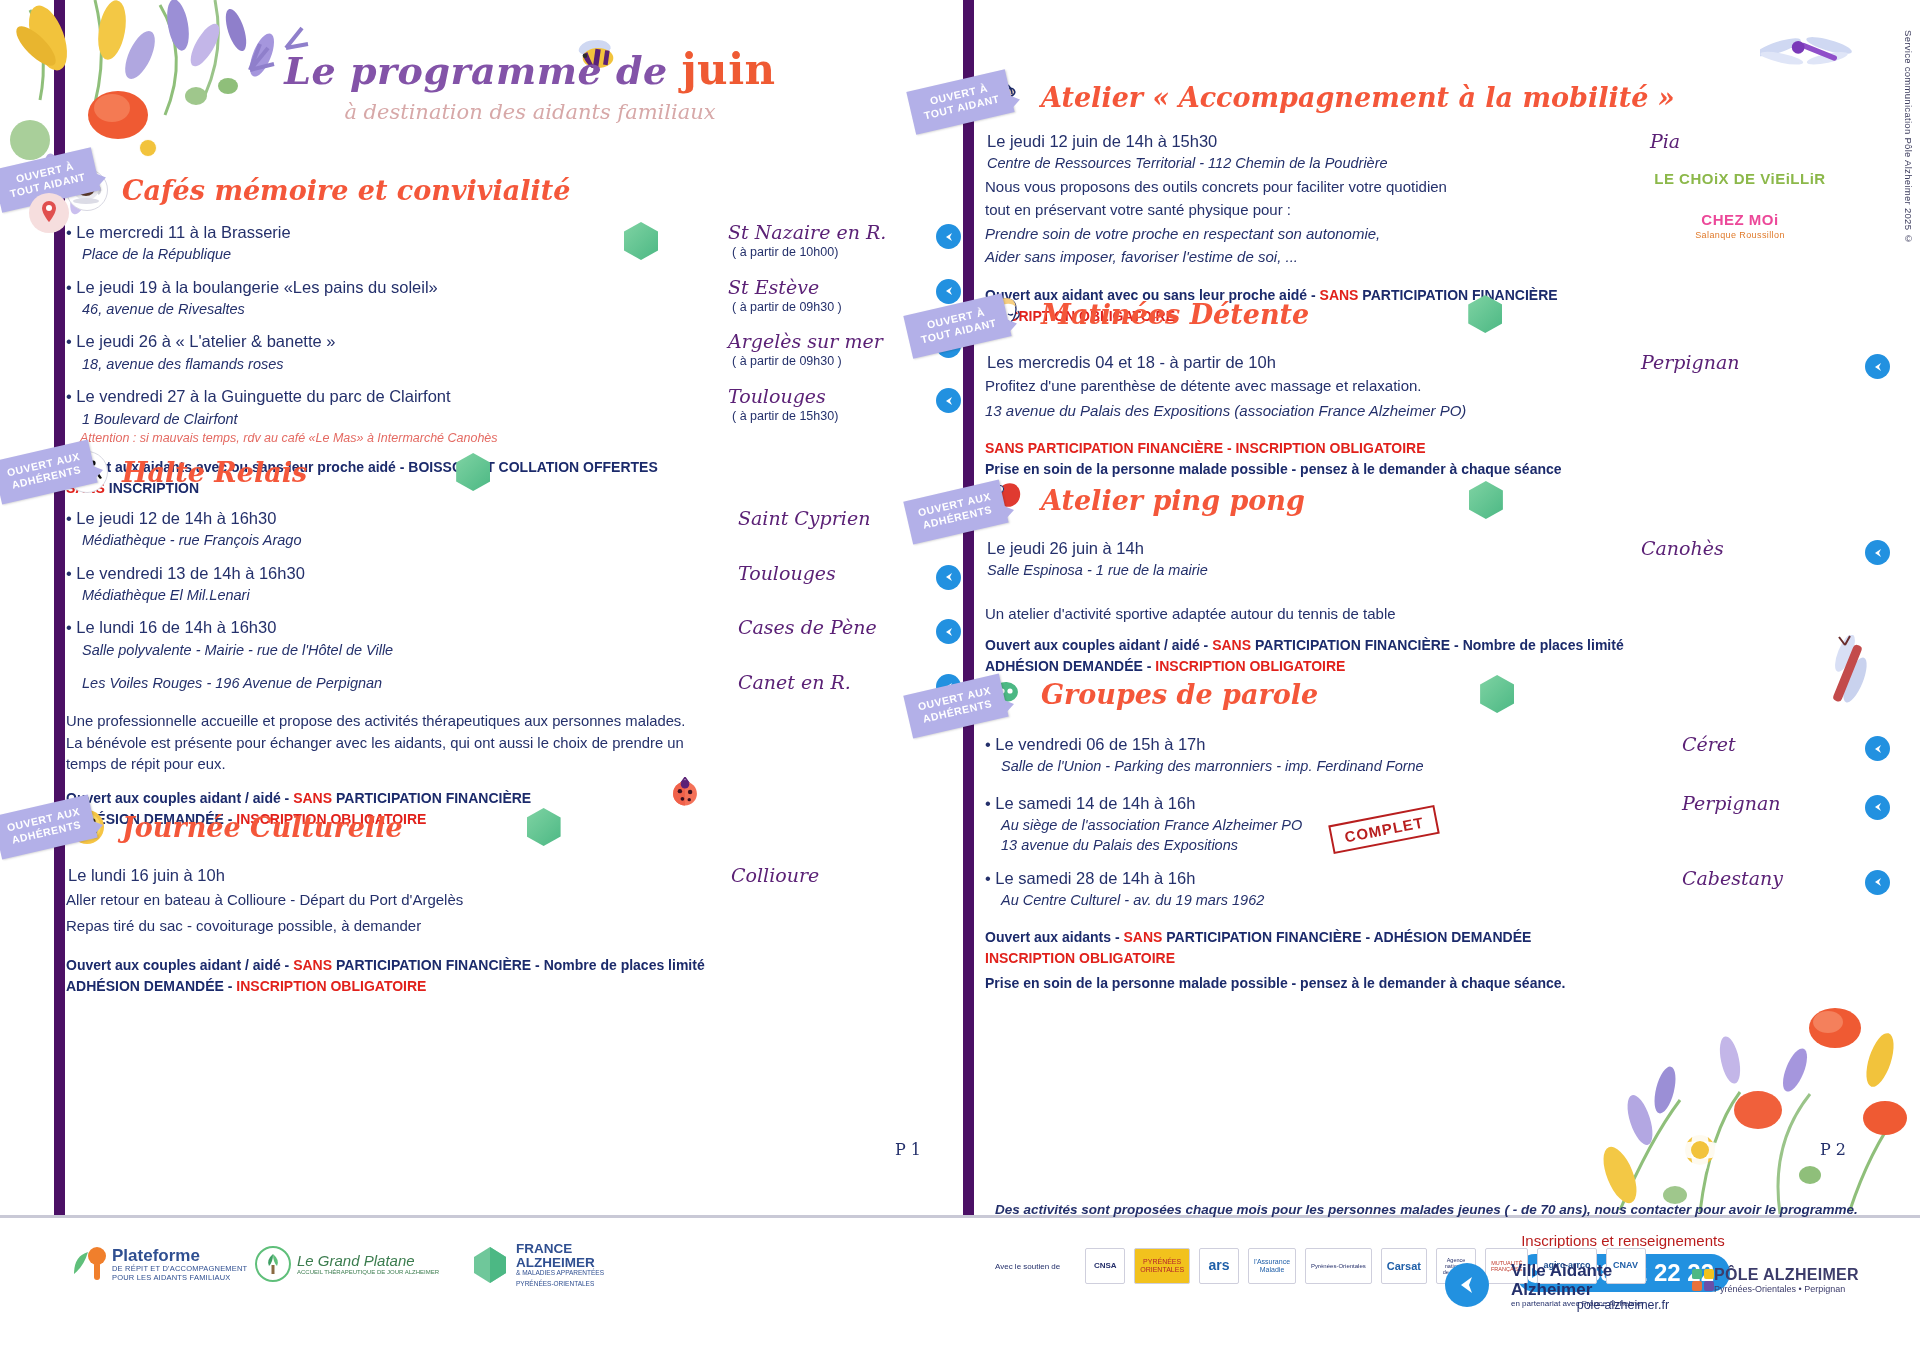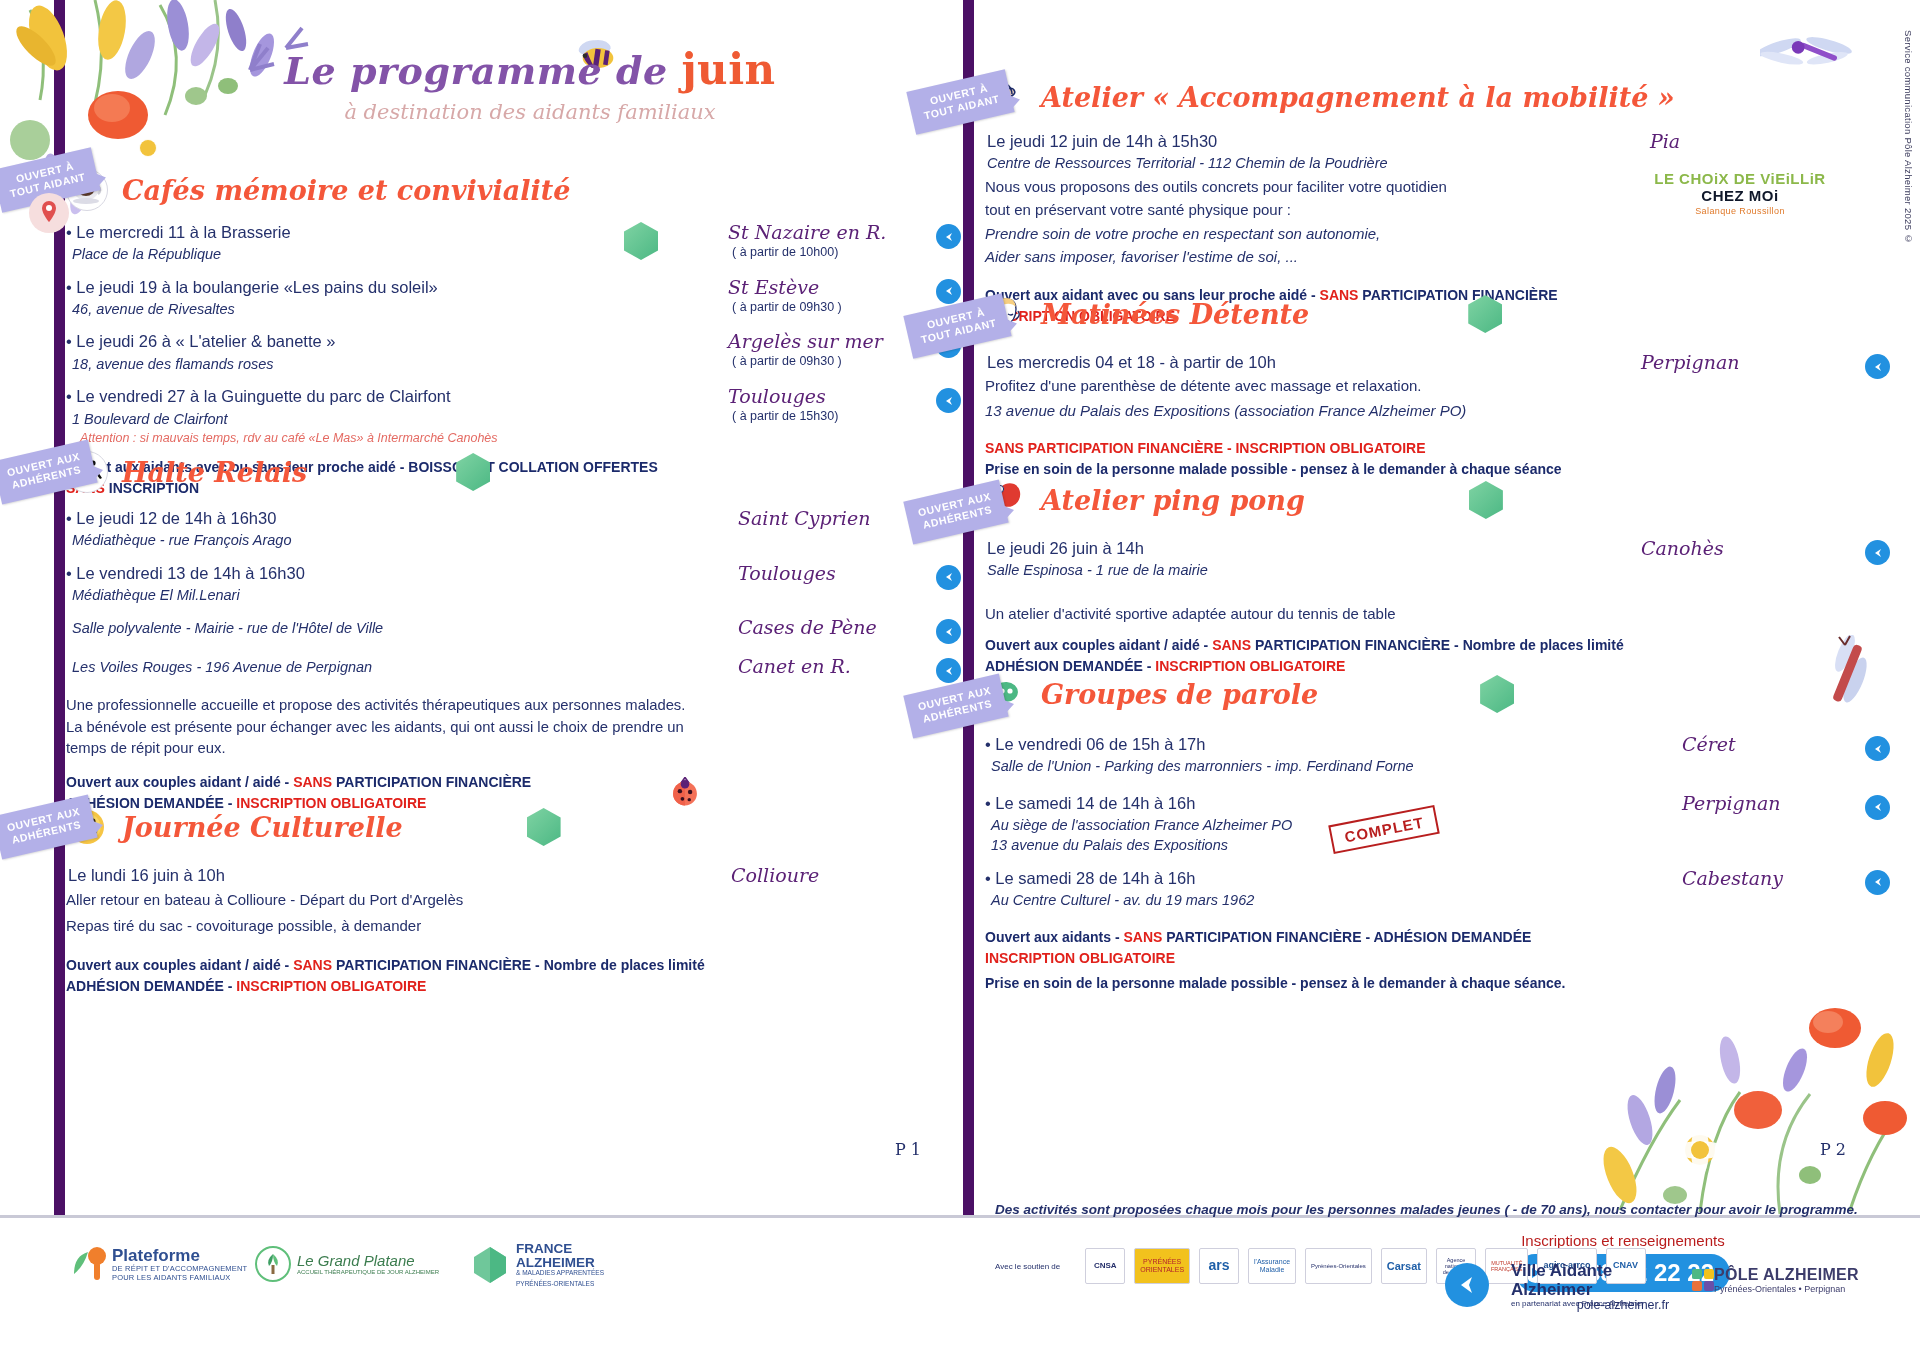--- a/index.html
+++ b/index.html
@@ -73,21 +73,21 @@
     border-top:7px solid transparent;
     border-bottom:7px solid transparent;
   }
 
   
   .events { margin-top:10px; }
   .ev { position:relative; margin-bottom:12px; }
   .ev-line { display:flex; align-items:flex-start; }
   .ev-main { flex:1 1 auto; }
   .ev-title { font-size:16.5px; color:#24306b; font-weight:400; line-height:1.3; }
-  .ev-sub { font-size:14.5px; font-style:italic; color:#24306b; padding-left:6px; line-height:1.4; margin-top:1px;}
+  .ev-sub { font-size:14.5px; font-style:italic; color:#24306b; padding-left:16px; line-height:1.4; margin-top:1px;}
   .ev-warn { font-size:12.5px; font-style:italic; color:#e46a62; padding-left:14px; margin-top:2px;}
   .ev-city { width:200px; flex:none; text-align:left; }
   .city {
     font-family:"DejaVu Serif", serif; font-style:italic;
     font-size:19px; color:#5b2176; white-space:nowrap; line-height:1.1;
   }
   .city-time { font-size:12.5px; color:#24306b; font-style:normal; margin-top:2px; padding-left:4px;}
   .badge-nav {
     width:25px; height:25px; border-radius:50%;
     background:#2291e0; color:#fff; flex:none;
@@ -432,20 +432,21 @@
           <span class="badge-nav">
               <svg width="12" height="12" viewBox="0 0 12 12">
                 <polygon points="9,2 3,6 9,10 7,6" fill="#fff"></polygon>
               </svg>
             </span>
         </div>
       </div>
       <div class="ev">
         <div class="ev-line">
           <div class="ev-main">
+            <div class="ev-title">• Le lundi 16 de 14h à 16h30</div>
             <div class="ev-sub">Salle polyvalente - Mairie - rue de l'Hôtel de Ville</div>
           </div>
           <div class="ev-city" style="width:190px">
               <div class="city">Cases de Pène</div>
             </div>
           <span class="badge-nav">
               <svg width="12" height="12" viewBox="0 0 12 12">
                 <polygon points="9,2 3,6 9,10 7,6" fill="#fff"></polygon>
               </svg>
             </span>
@@ -560,21 +561,21 @@
     <div class="cond" style="margin-top:16px">
       <div>
         <span>Ouvert aux aidant avec ou sans leur proche aidé - </span><span class="red">SANS </span><span>PARTICIPATION FINANCIÈRE</span>
       </div>
       <div><span class="red">INSCRIPTION OBLIGATOIRE</span></div>
     </div>
   </div>
 
   <div class="deco" style="left:1640px; top:170px; width:200px; text-align:center;">
     <div style="font-family:'Liberation Sans',sans-serif; font-size:15px; font-weight:bold; color:#8cb84a; letter-spacing:.5px;">LE CHOiX DE ViEiLLiR</div>
-    <div style="font-family:'Liberation Sans',sans-serif; font-size:15px; font-weight:bold; color:#0f172a; letter-spacing:.5px;">CHEZ MOi</div>
+    <div style="font-family:'Liberation Sans',sans-serif; font-size:15px; font-weight:bold; color:#ec4899; letter-spacing:.5px;margin-top:24px;">CHEZ MOi</div>
     <div style="font-size:9px; color:#e07a2b; margin-top:2px; letter-spacing:.4px;">Salanque Roussillon</div>
   </div>
 
   <div class="section" style="left:985px; top:292px; width:905px;">
     <div class="ribbon" style="left:-78px; top:12px;">OUVERT À<br>TOUT AIDANT</div>
     <div class="sec-head">
       <span class="sec-icon" style="border:none;background:none">
         <svg width="38" height="38" viewBox="0 0 38 38">
           <path d="M9 14 q0 -10 10 -10 q10 0 10 10 q0 12 -10 16 q-10 -4 -10 -16z" fill="#fff" stroke="#1c2b6b" stroke-width="1.3"></path>
           <path d="M9 12 q2 -9 10 -9 q9 0 10 9 q-4 -4 -10 -3 q-6 1 -10 3z" fill="#f7cf82"></path>

